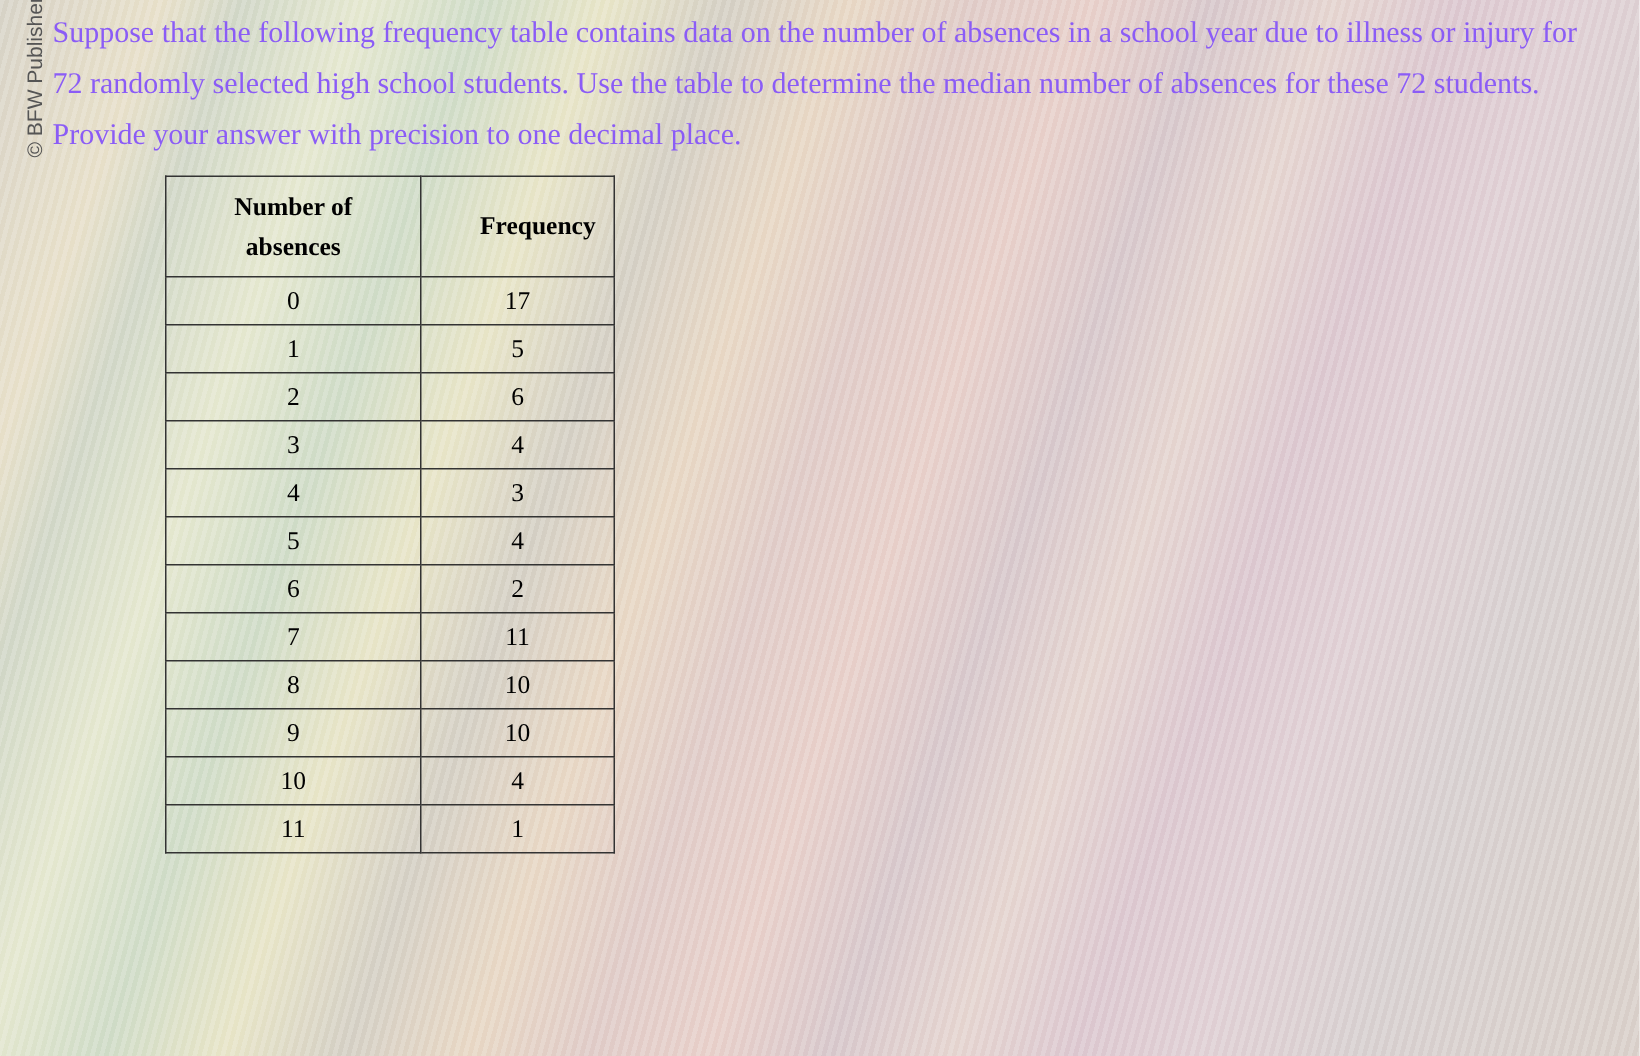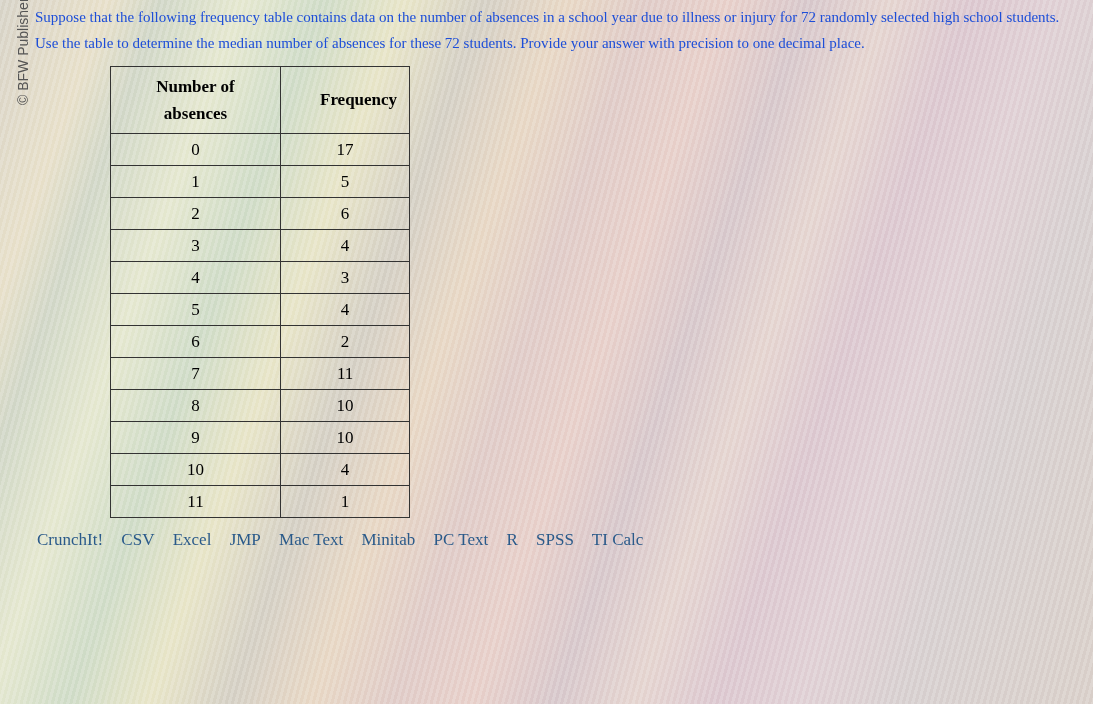--- a/index.html
+++ b/index.html
@@ -59,23 +59,23 @@
       white-space: nowrap;
     }
     
     .content {
       padding: 5px 20px 20px 35px;
       position: relative;
       z-index: 1;
     }
     
     .question-text {
-      font-size: 15px;
+      font-size: 20px;
       line-height: 1.7;
-      color: #1d4ed8;
+      color: #8b5cf6;
       margin-bottom: 10px;
     }
     
     .table-container {
       margin-left: 75px;
       margin-top: 8px;
     }
     
     table {
       border-collapse: collapse;
@@ -197,25 +197,13 @@
           </tr>
         <tr>
             <td>11</td>
             <td>1</td>
           </tr>
       </tbody>
     </table>
   </div>
 
 
-  <div class="download-links">
-    <span>CrunchIt!</span>
-    <span>CSV</span>
-    <span>Excel</span>
-    <span>JMP</span>
-    <span>Mac Text</span>
-    <span>Minitab</span>
-    <span>PC Text</span>
-    <span>R</span>
-    <span>SPSS</span>
-    <span>TI Calc</span>
-  </div>
 </div>
 
 </body></html>

